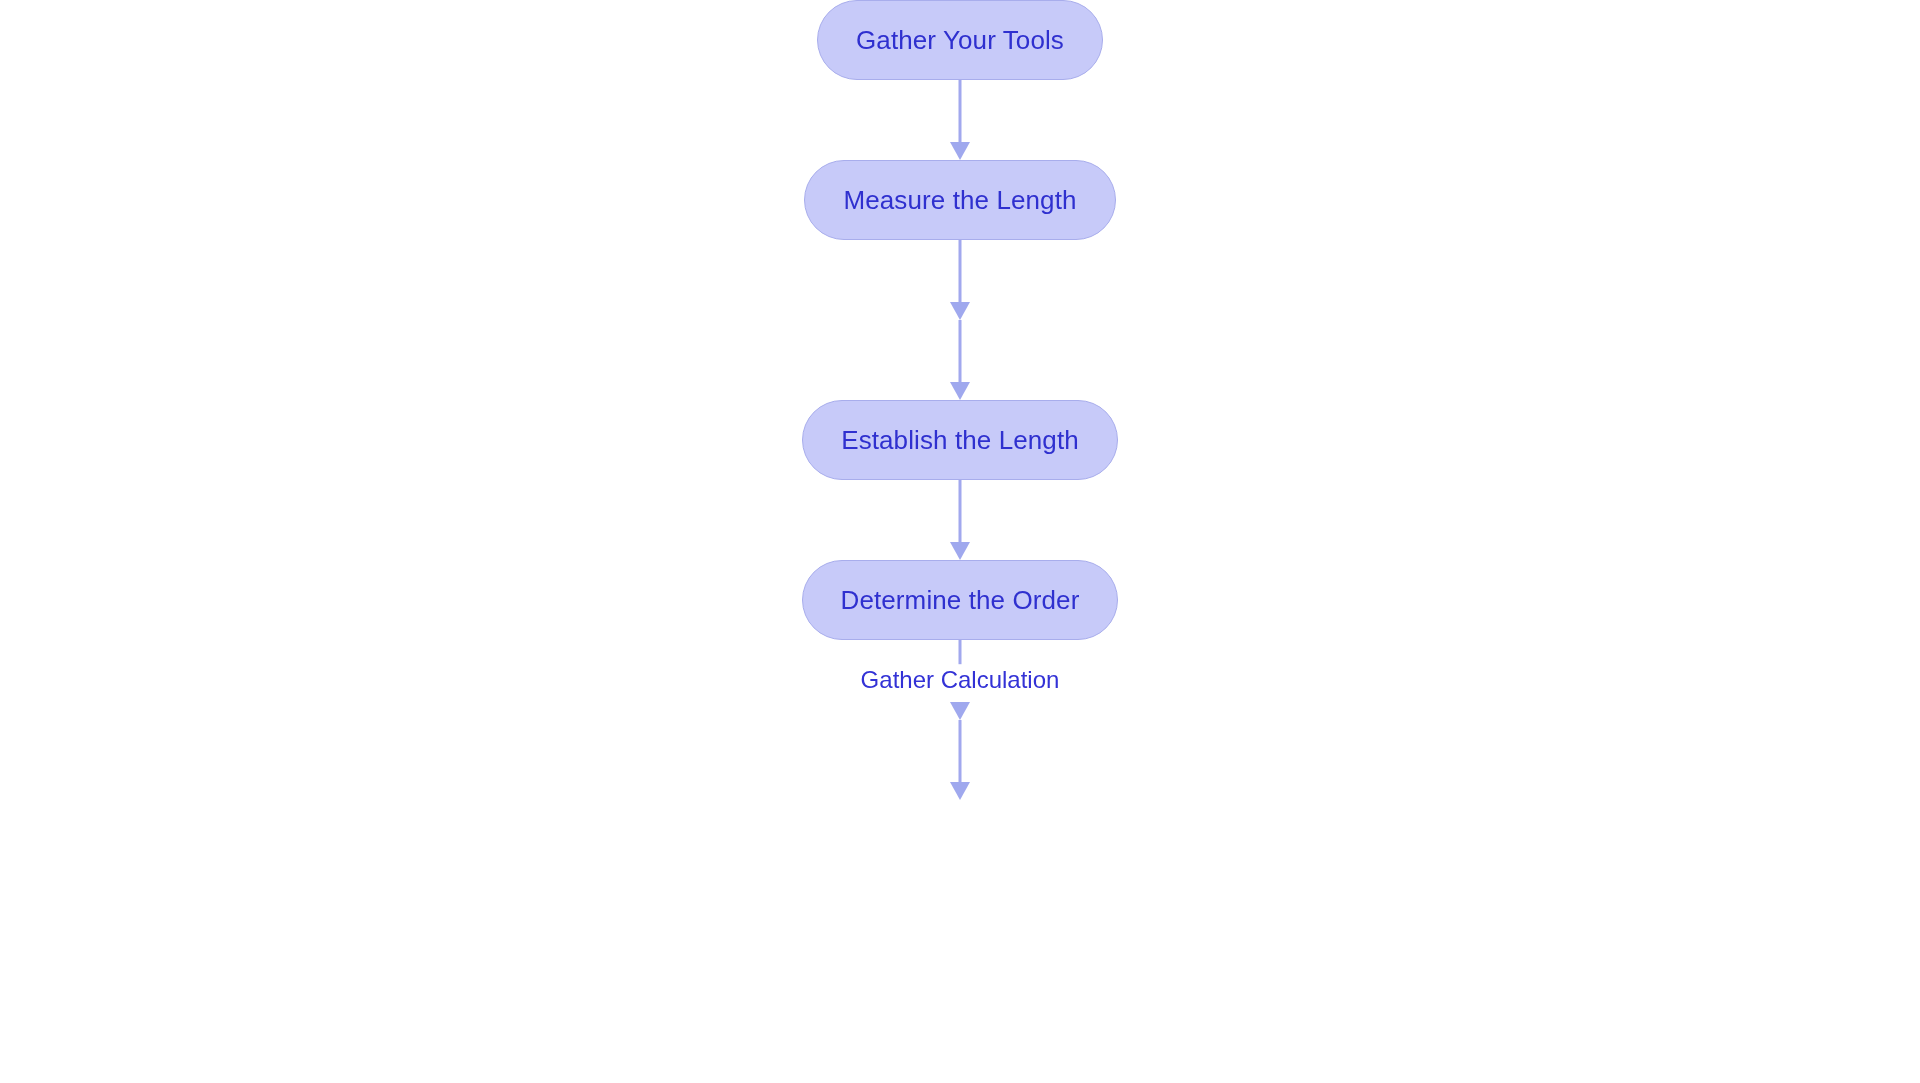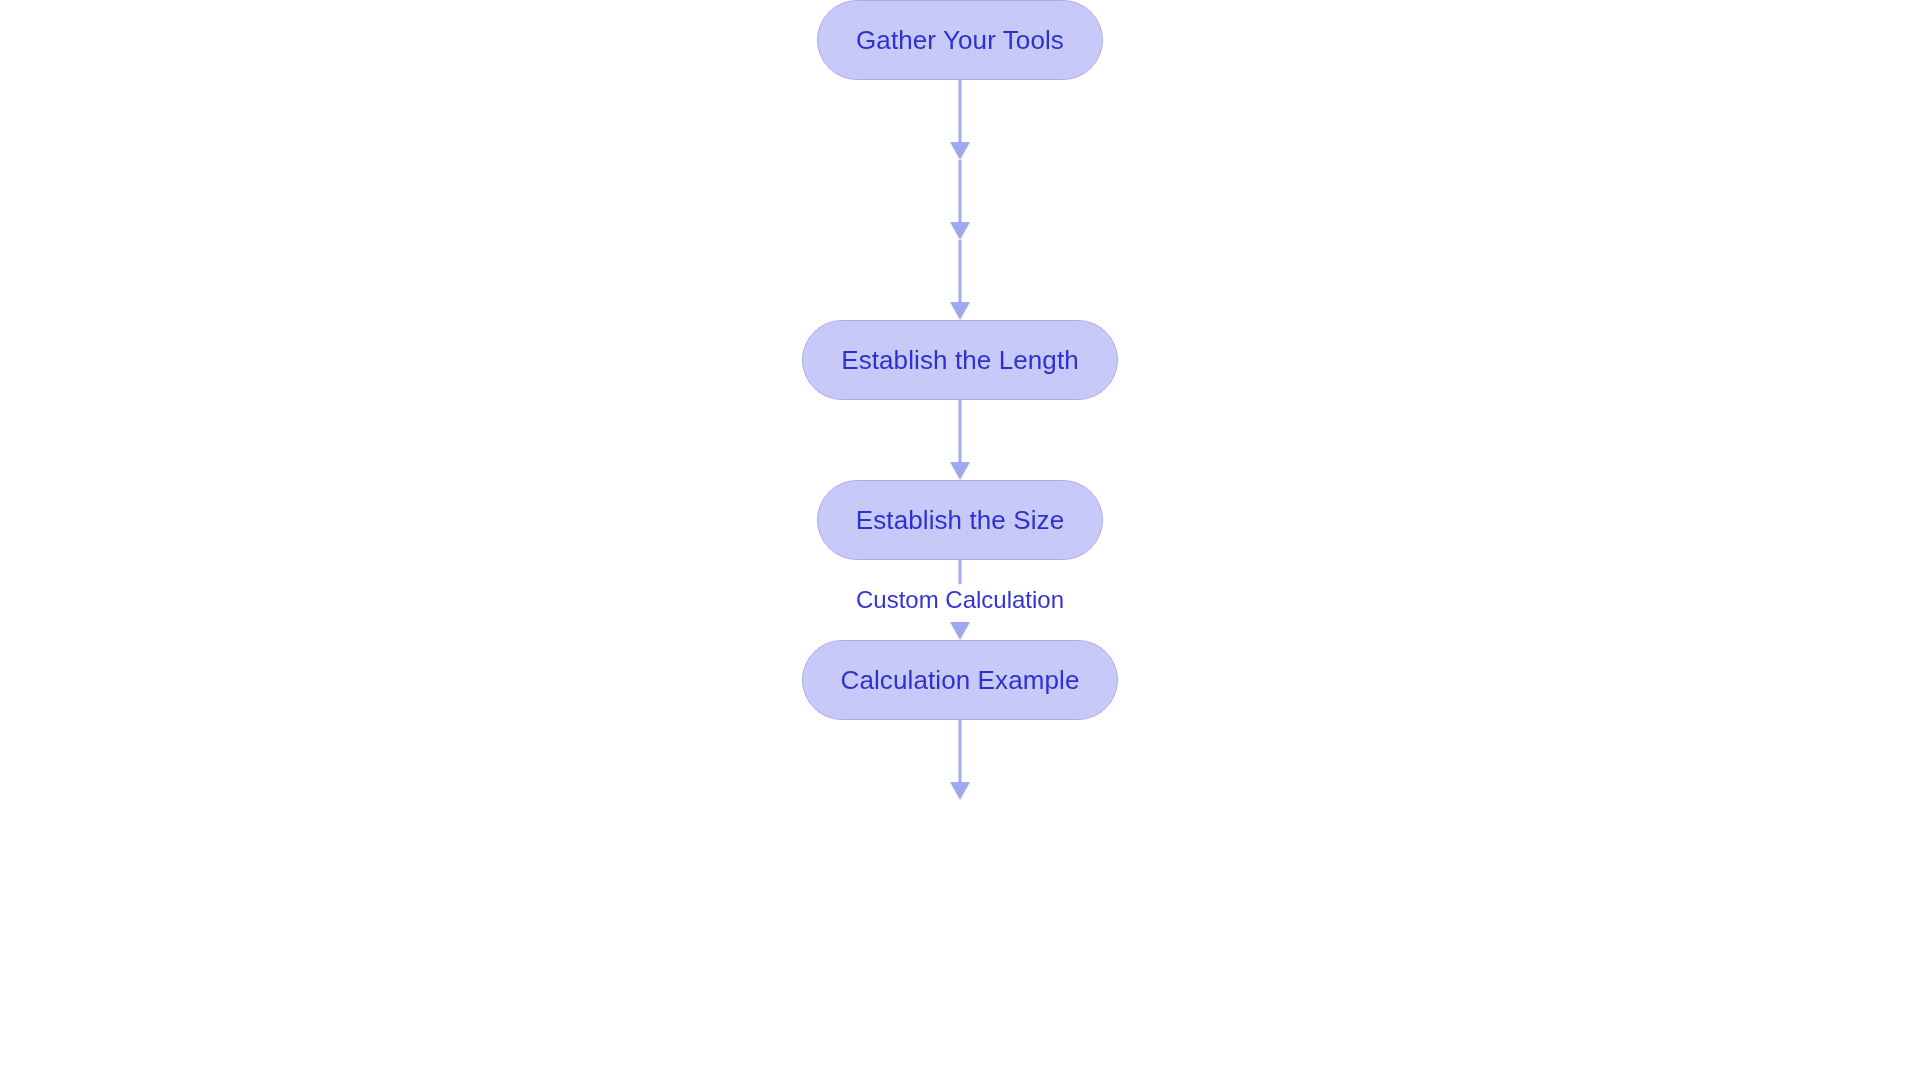--- a/index.html
+++ b/index.html
@@ -106,20 +106,23 @@
 
     <div class="node">
       <span>Gather Your Tools</span>
     </div>
 
     <div class="connector">
       <span class="line"></span>
       <span class="arrowhead"></span>
     </div>
 
+    <div class="node">
+      <span>Measure the Length</span>
+    </div>
 
     <div class="connector">
       <span class="line"></span>
       <span class="arrowhead"></span>
     </div>
 
 
     <div class="connector">
       <span class="line"></span>
       <span class="arrowhead"></span>
@@ -128,32 +131,29 @@
     <div class="node">
       <span>Establish the Length</span>
     </div>
 
     <div class="connector">
       <span class="line"></span>
       <span class="arrowhead"></span>
     </div>
 
     <div class="node">
-      <span>Establish the Size</span>
+      <span>Determine the Order</span>
     </div>
 
     <div class="connector has-label">
       <span class="line"></span>
-      <span class="edge-label">Custom Calculation</span>
+      <span class="edge-label">Gather Calculation</span>
       <span class="arrowhead"></span>
     </div>
 
-    <div class="node">
-      <span>Calculation Example</span>
-    </div>
 
     <div class="connector">
       <span class="line"></span>
       <span class="arrowhead"></span>
     </div>
 
 
   </div>
 </div>
 

